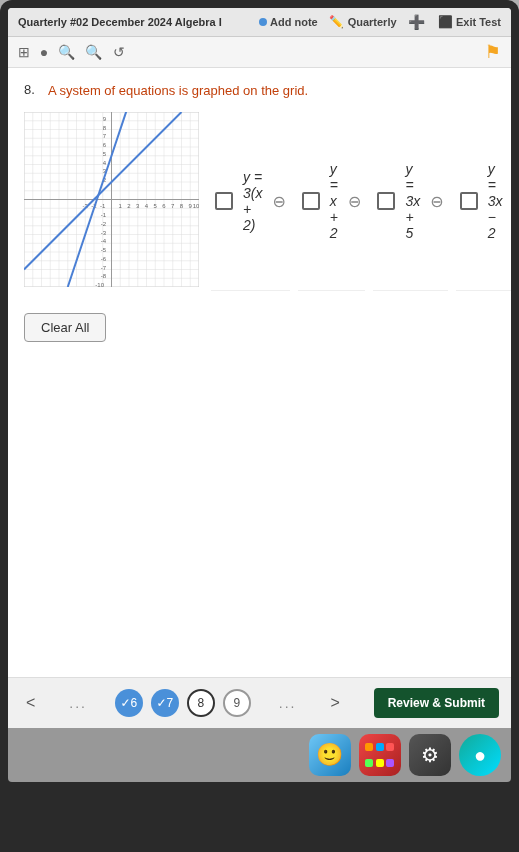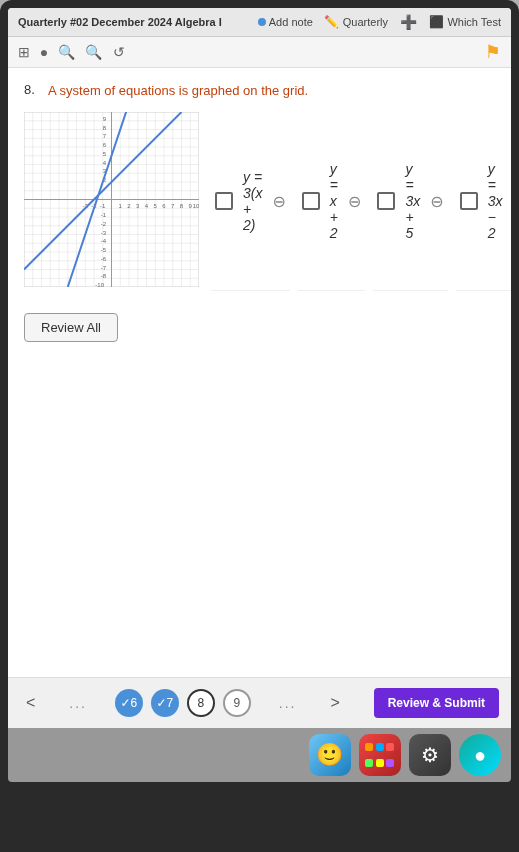--- a/index.html
+++ b/index.html
@@ -56,20 +56,21 @@
       gap: 12px;
     }
 
     .top-bar-btn {
       font-size: 11px;
       color: #444;
       display: flex;
       align-items: center;
       gap: 3px;
       cursor: pointer;
+      font-weight: bold;
     }
 
     .top-bar-btn .dot {
       width: 8px;
       height: 8px;
       background: #4a90d9;
       border-radius: 50%;
     }
 
     .toolbar {
@@ -247,21 +248,21 @@
       background: white;
     }
 
     .nav-item.unanswered {
       border: 2px solid #999;
       color: #555;
       background: white;
     }
 
     .review-btn {
-      background: #6d28d9;
+      background: #14532d;
       color: white;
       border: none;
       border-radius: 4px;
       padding: 8px 14px;
       font-size: 12px;
       font-weight: 600;
       cursor: pointer;
     }
 
     
@@ -314,21 +315,21 @@
         </div>
         <div class="top-bar-btn">
           <span style="font-size:12px;">✏️</span>
           <span>Quarterly</span>
         </div>
         <div class="top-bar-btn">
           <span style="font-size:14px; color:#555;">➕</span>
         </div>
         <div class="top-bar-btn">
           <span style="font-size:12px;">⬛</span>
-          <span>Which Test</span>
+          <span>Exit Test</span>
         </div>
       </div>
     </div>
 
     <div class="toolbar">
       <span class="toolbar-icon">⊞</span>
       <span class="toolbar-icon">●</span>
       <span class="toolbar-icon">🔍</span>
       <span class="toolbar-icon">🔍</span>
       <span class="toolbar-icon">↺</span>
@@ -479,21 +480,21 @@
             </span>
             <span class="option-action">⊖</span>
           </div>
 
         </div>
       </div>
 
       
 
       
-      <button class="clear-all-btn">Review All</button>
+      <button class="clear-all-btn">Clear All</button>
 
     </div>
 
     <div class="bottom-nav">
       <span class="nav-arrow">&lt;</span>
       <span class="nav-dots">...</span>
 
       <div class="nav-items">
         <div class="nav-item answered">
           <span>✓</span>6

